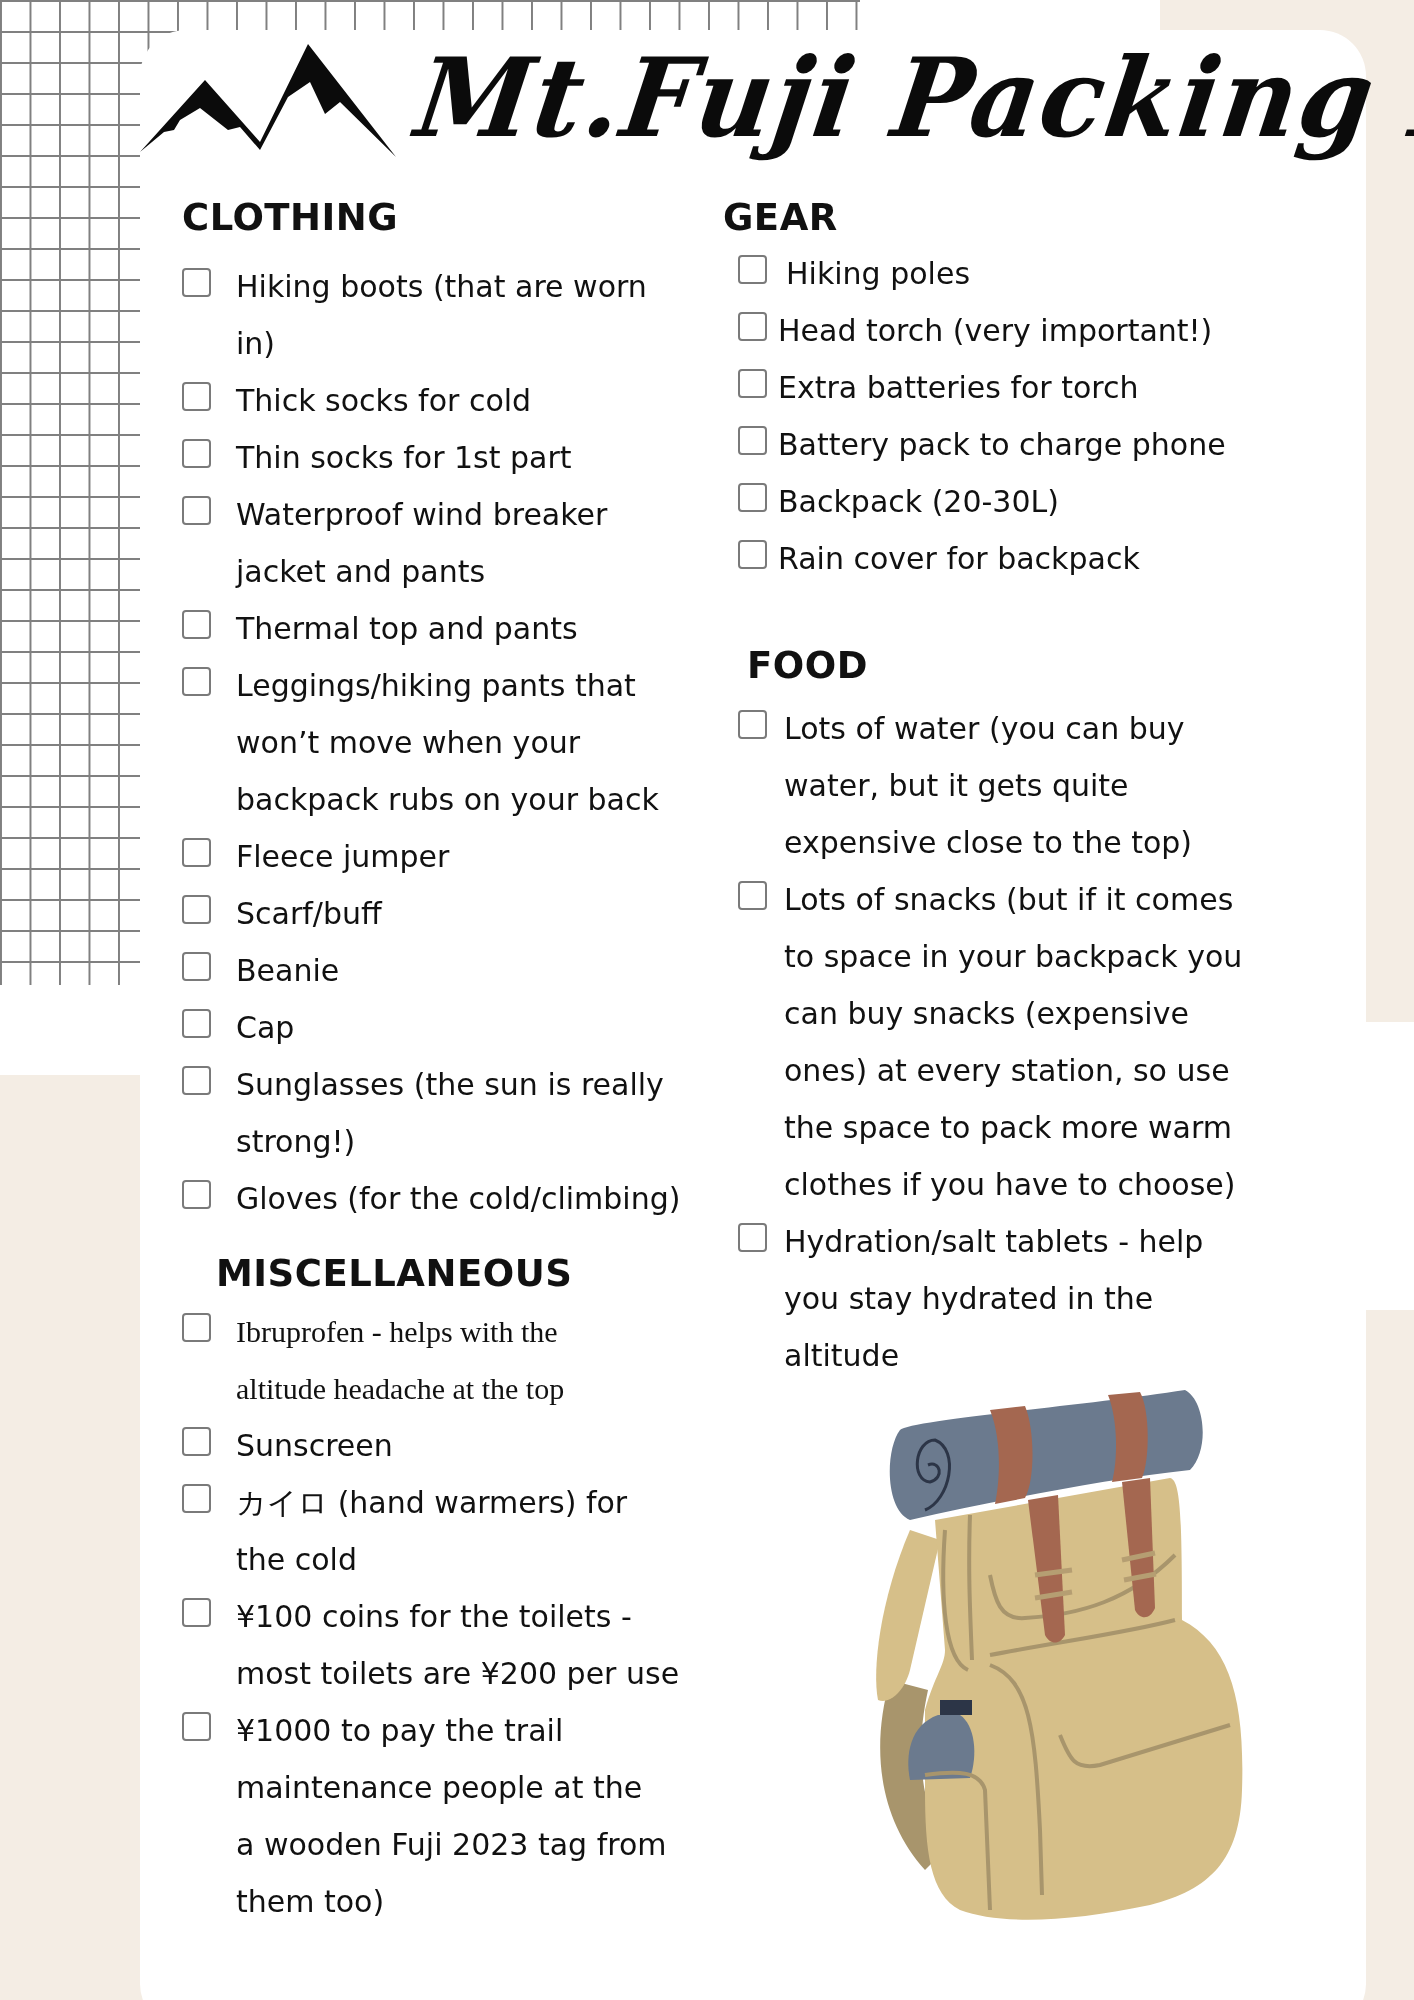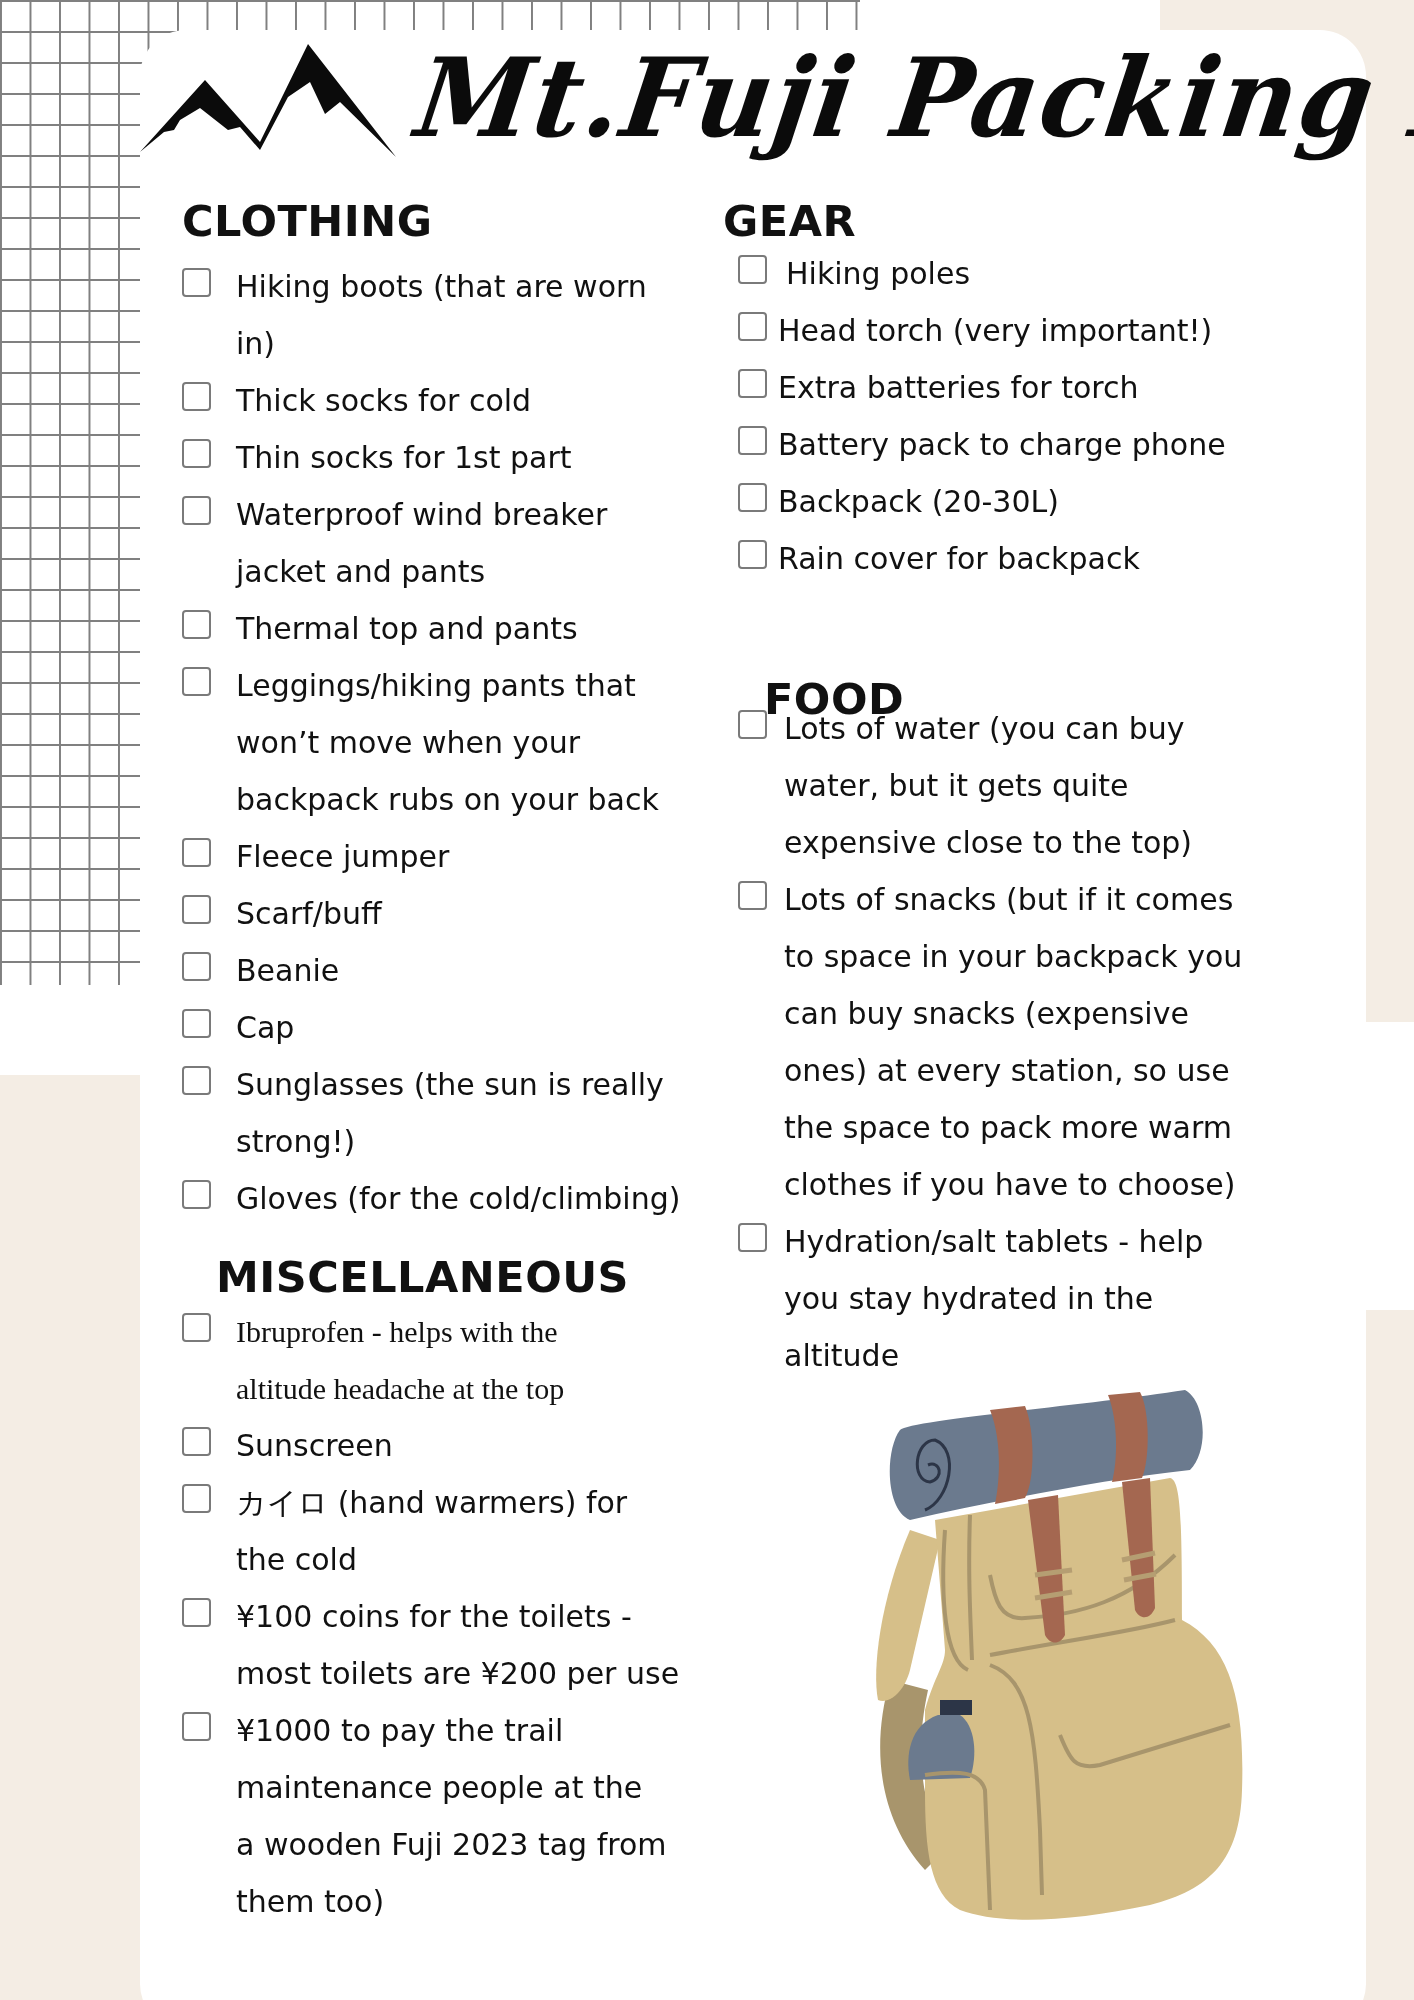--- a/index.html
+++ b/index.html
@@ -26,21 +26,21 @@
   .mountain { position:absolute; left:140px; top:42px; }
   .title {
     position:absolute; left:418px; top:36px;
     font-family:"DejaVu Serif", serif; font-style:italic; font-weight:bold;
     font-size:104px; letter-spacing:2px; color:#0b0b0b;
     transform:skewX(-8deg) scaleY(1.05);
     white-space:nowrap;
   }
   .section-title {
     position:absolute; font-family:"DejaVu Sans", sans-serif; font-weight:bold;
-    font-size:43px; letter-spacing:0.5px; color:#111;
+    font-size:37px; letter-spacing:0.5px; color:#111;
   }
   .item { position:absolute; font-size:30px; line-height:57px; color:#111; }
   .item .text { display:block; }
   .cb {
     position:absolute; width:29px; height:29px; border:2.5px solid #7a7a7a;
     border-radius:4px; background:#fff; box-sizing:border-box;
   }
   .backpack { position:absolute; left:850px; top:1370px; }
 </style>
 </head>
@@ -53,21 +53,21 @@
 
 <div class="card"></div>
 
 <svg class="mountain" width="260" height="120" viewBox="0 0 260 120">
   <polygon points="0,110 65,38 120,100 168,2 256,115 200,60 185,72 170,40 148,55 120,108 100,85 88,88 60,66 40,78 34,88 24,90" fill="#0b0b0b"></polygon>
 </svg>
 <div class="title">Mt.Fuji Packing List</div>
 
 <div class="section-title" style="left:182px; top:196px;">CLOTHING</div>
 <div class="section-title" style="left:723px; top:196px;">GEAR</div>
-<div class="section-title" style="left:747px; top:674px;margin-left:17px;">FOOD</div>
+<div class="section-title" style="left:747px; top:644px;">FOOD</div>
 <div class="section-title" style="left:216px; top:1252px;">MISCELLANEOUS</div>
 
 <div id="items">
     <div class="cb" style="left: 182px; top: 268px;"></div>
     <div class="item" style="left: 236px; top: 258px;">
       <span class="text">Hiking boots (that are worn</span>
       <span class="text">in)</span>
     </div>
     <div class="cb" style="left: 182px; top: 382px;"></div>
     <div class="item" style="left: 236px; top: 372px;">

